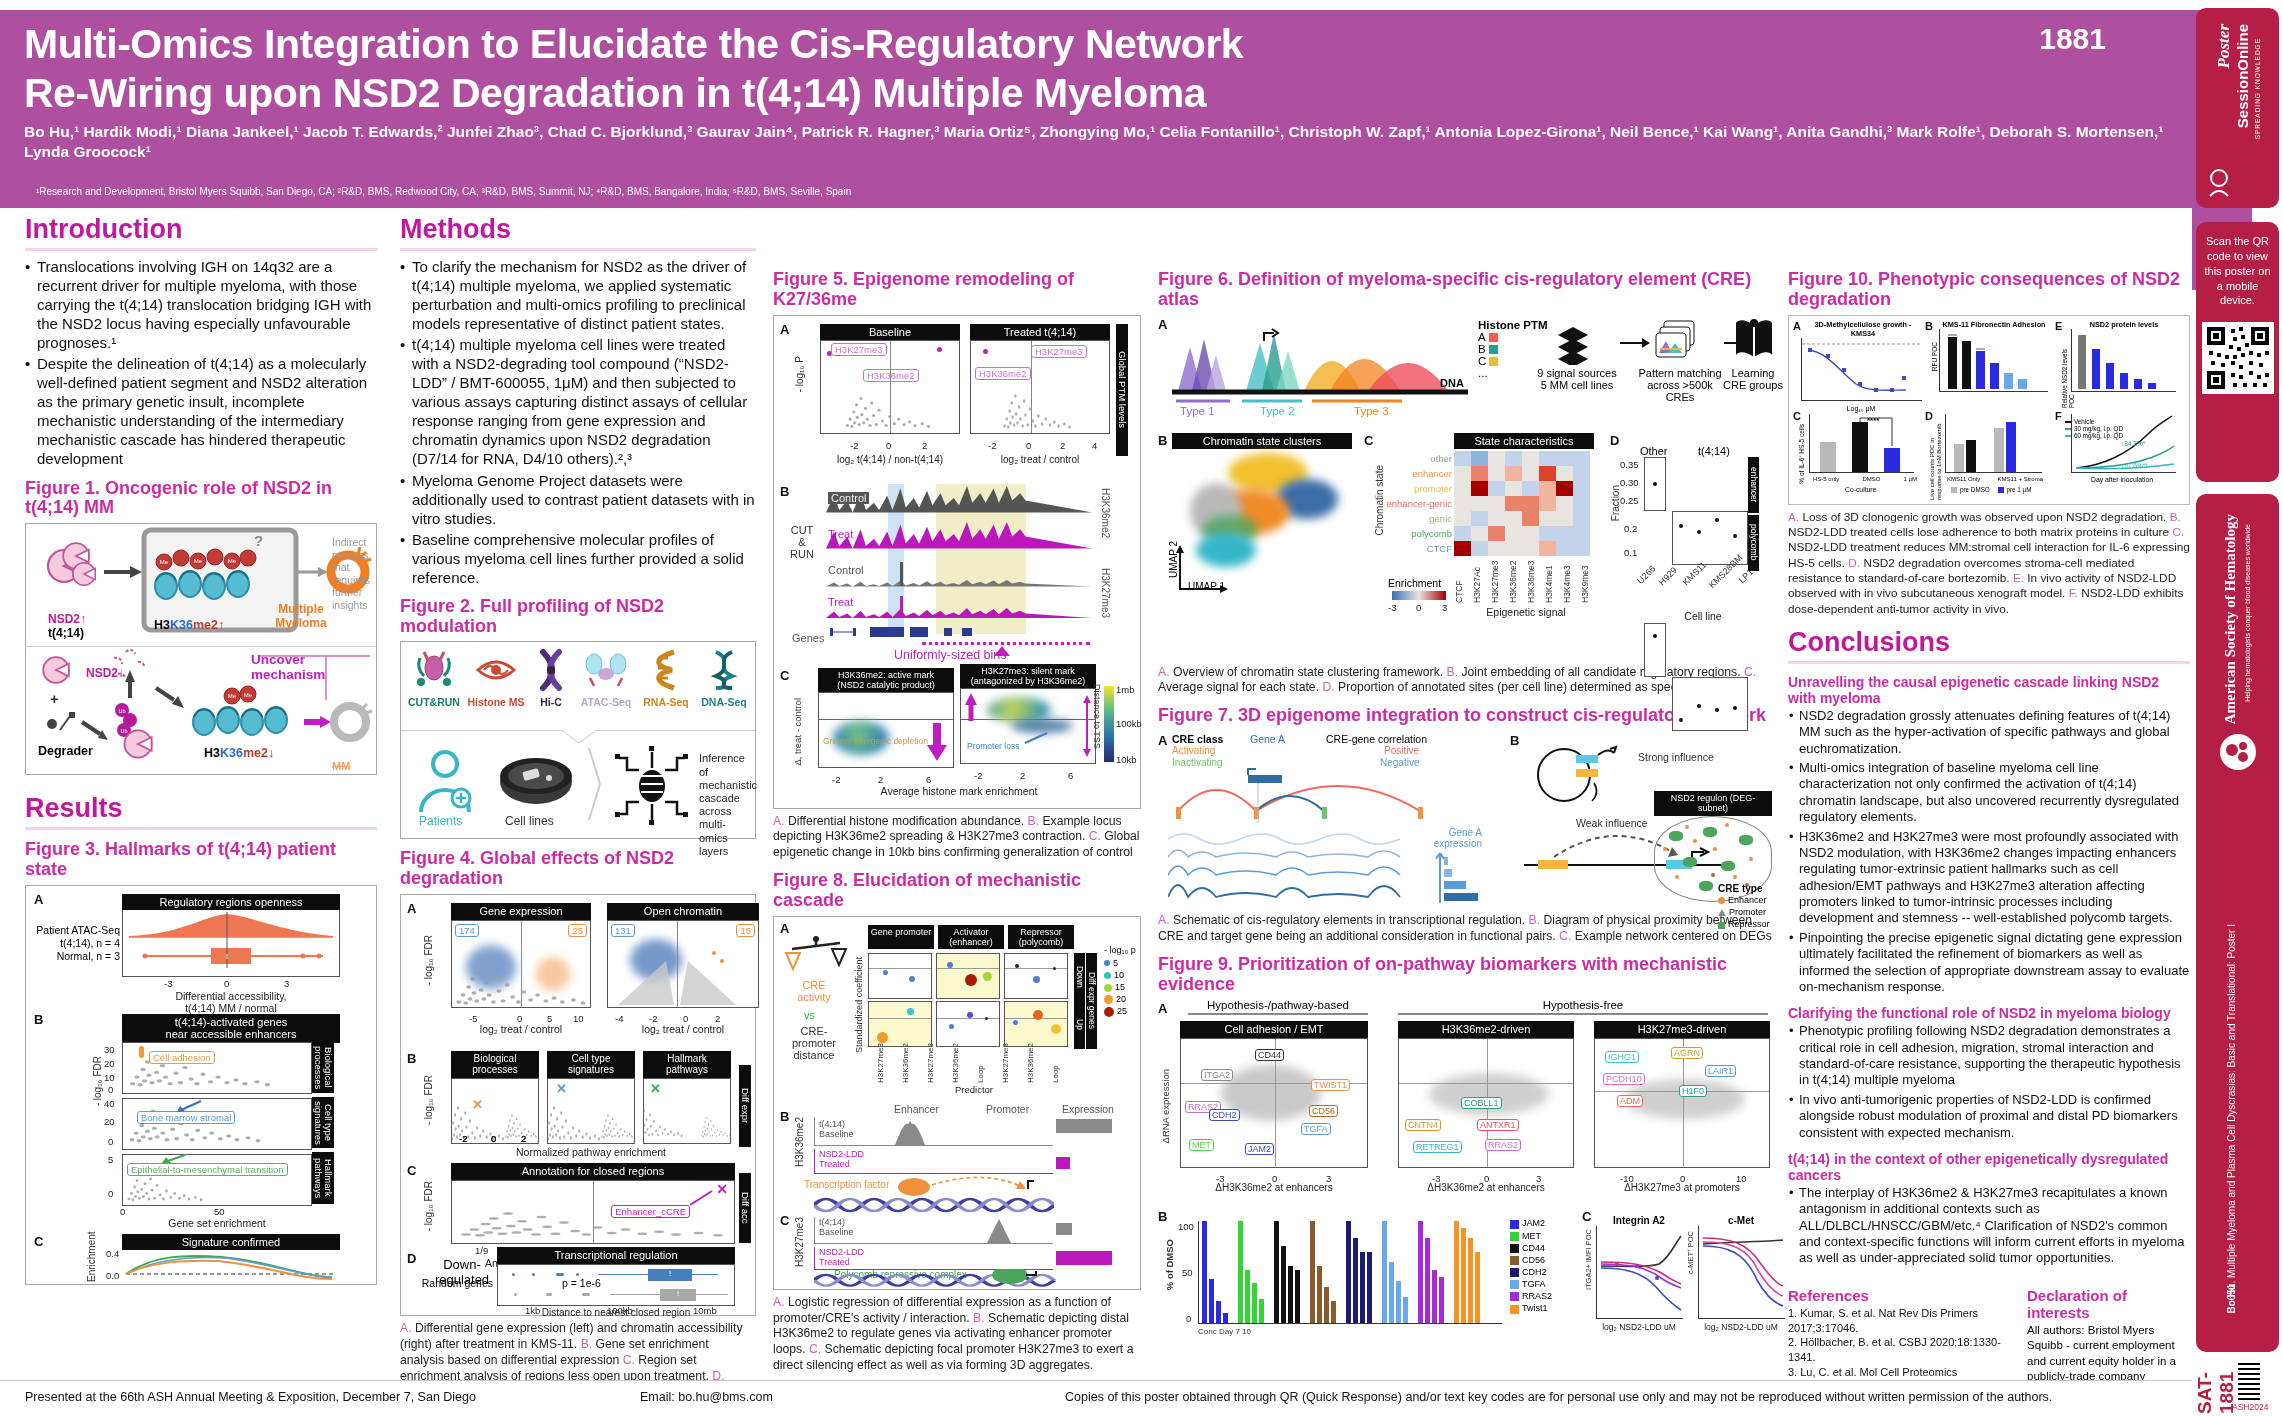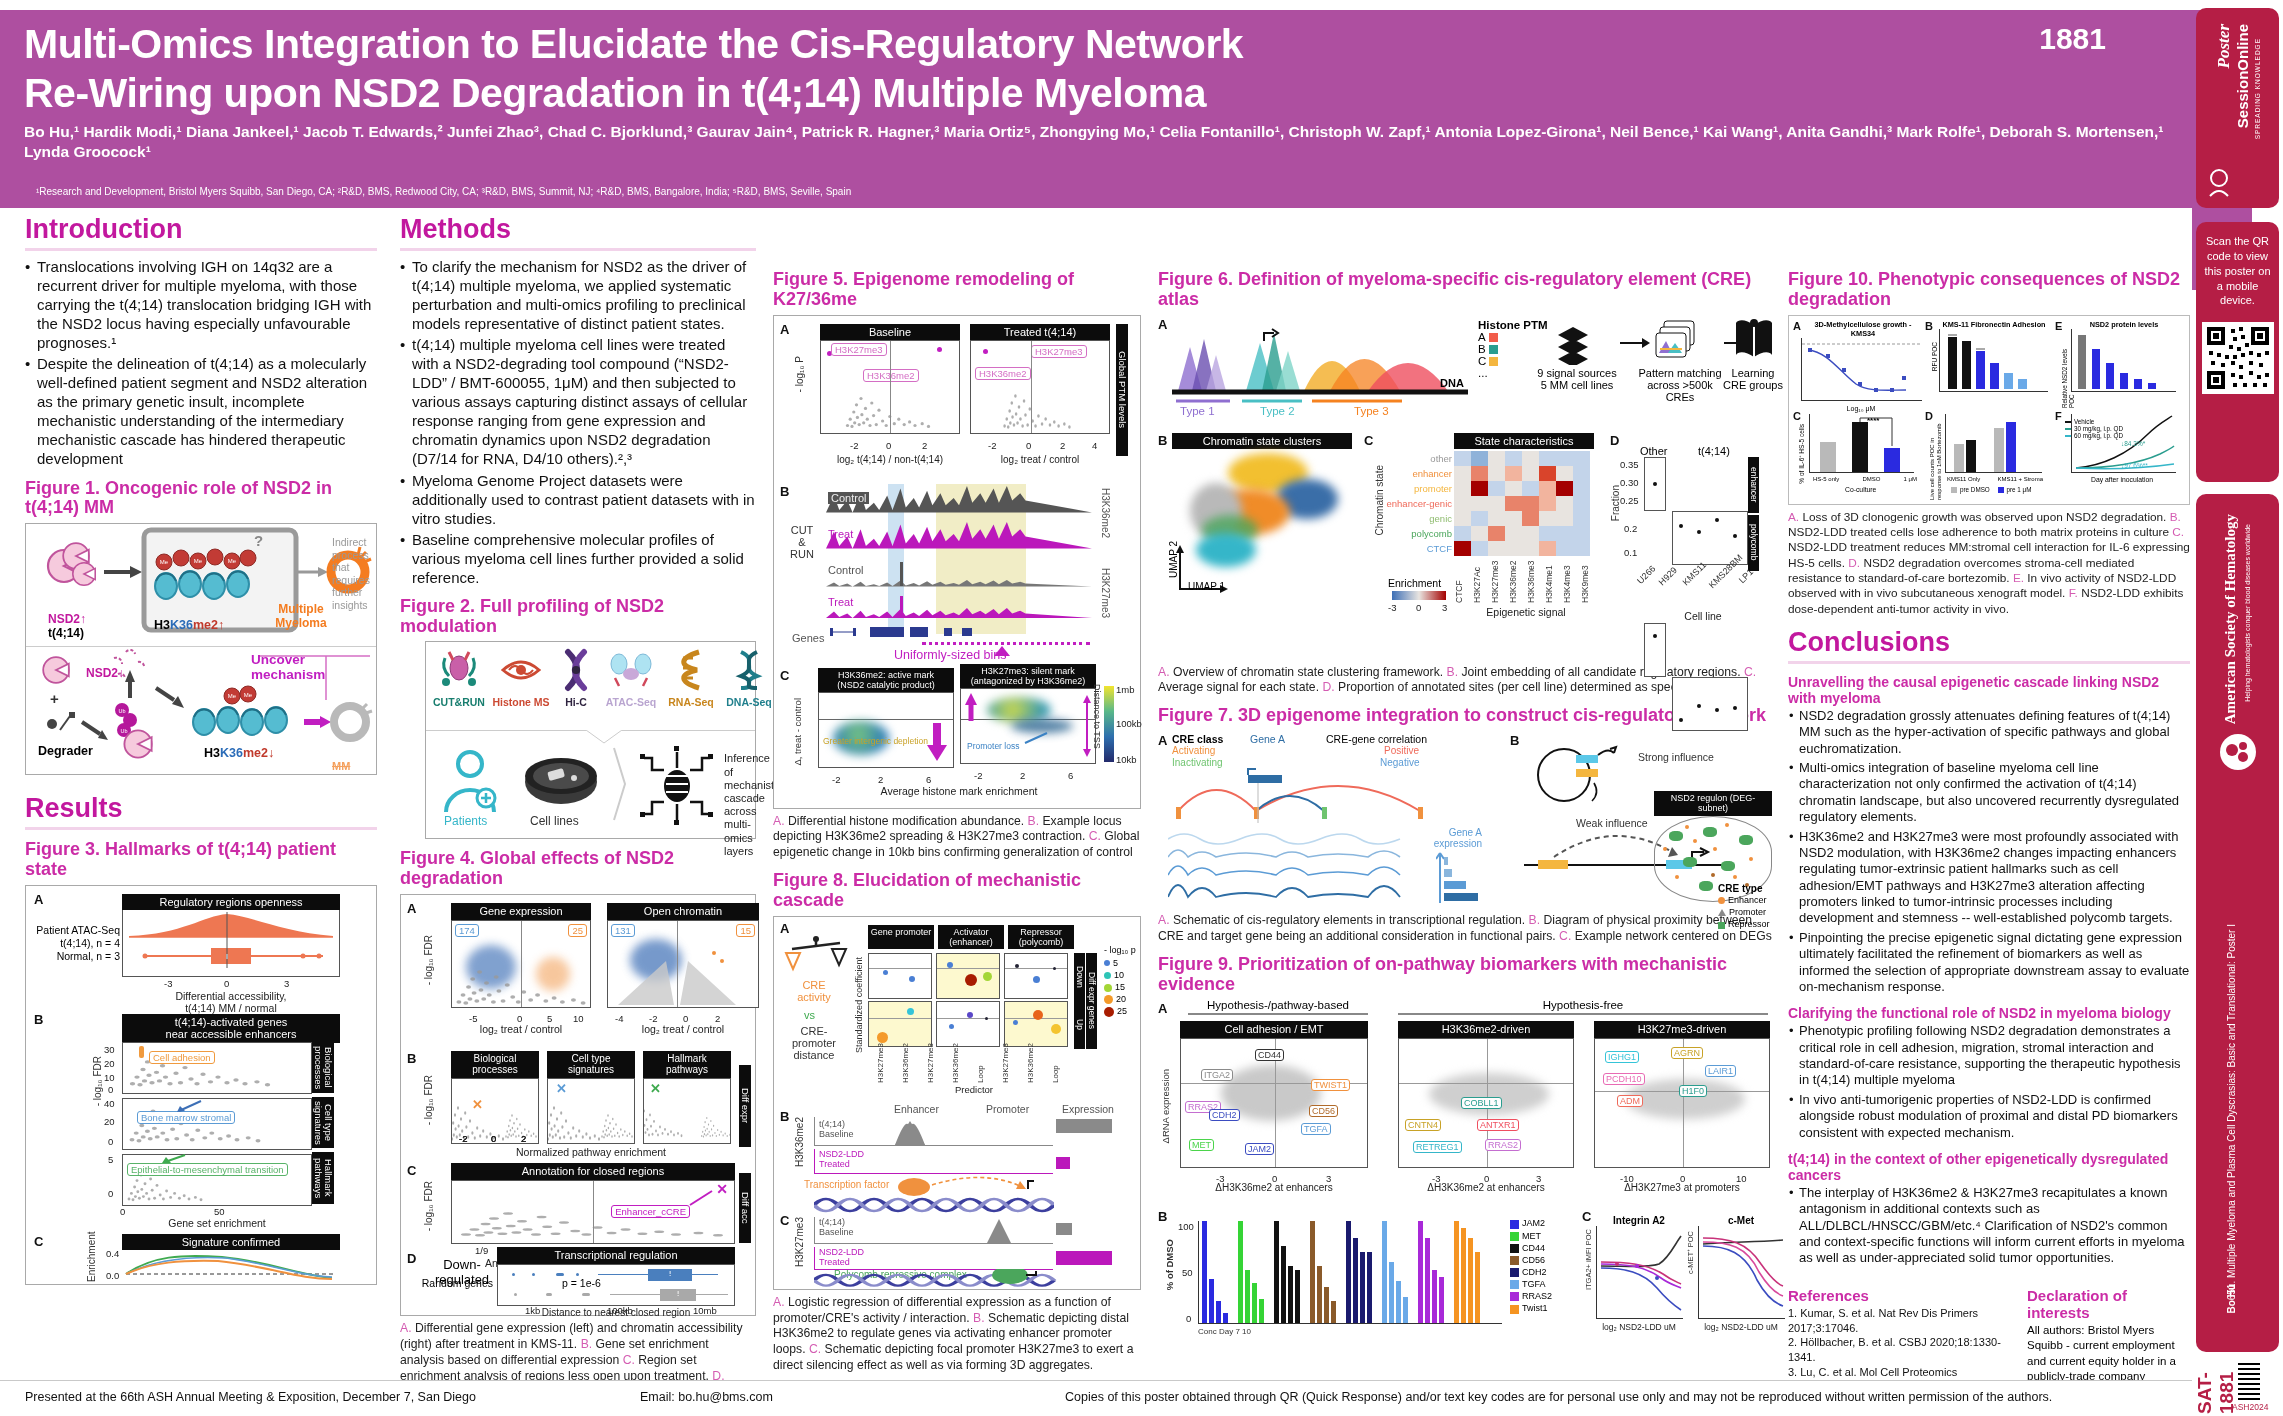--- a/index.html
+++ b/index.html
@@ -341,21 +341,21 @@
 
   <div class="col" style="left:400px;width:356px;">
     <div class="sec">Methods</div>
     <ul class="bul">
       <li>To clarify the mechanism for NSD2 as the driver of t(4;14) multiple myeloma, we applied systematic perturbation and multi-omics profiling to preclinical models representative of distinct patient states.</li>
       <li>t(4;14) multiple myeloma cell lines were treated with a NSD2-degrading tool compound (“NSD2-LDD” / BMT-600055, 1μM) and then subjected to various assays capturing distinct assays of cellular response ranging from gene expression and chromatin dynamics upon NSD2 degradation (D7/14 for RNA, D4/10 others).²,³</li>
       <li>Myeloma Genome Project datasets were additionally used to contrast patient datasets with in vitro studies.</li>
       <li>Baseline comprehensive molecular profiles of various myeloma cell lines further provided a solid reference.</li>
     </ul>
     <div class="ftl">Figure 2. Full profiling of NSD2 modulation</div>
-    <div class="box" style="height:196px;margin-left:25px;">
+    <div class="box" style="height:196px;">
       <div class="abs" style="left:4px;top:6px;width:346px;display:flex;justify-content:space-between;text-align:center">
         <div style="width:58px"><svg width="40" height="44">
               <ellipse cx="20" cy="20" rx="9" ry="12" fill="#c95fa8" stroke="#8e3a78"></ellipse>
               <path d="M6 10 q-4 10 4 18 M34 10 q4 10 -4 18" stroke="#1b8a7a" stroke-width="3" fill="none"></path>
               <path d="M10 4 l4 8 M30 4 l-4 8" stroke="#d1495b" stroke-width="3"></path>
               <circle cx="7" cy="34" r="4" fill="#1b8a7a"></circle>
               <circle cx="33" cy="34" r="4" fill="#1b8a7a"></circle>
             </svg>
           <div style="font-size:10.5px;font-weight:bold;color:#177d6e">CUT&amp;RUN</div></div>
         <div style="width:58px"><svg width="40" height="44">

